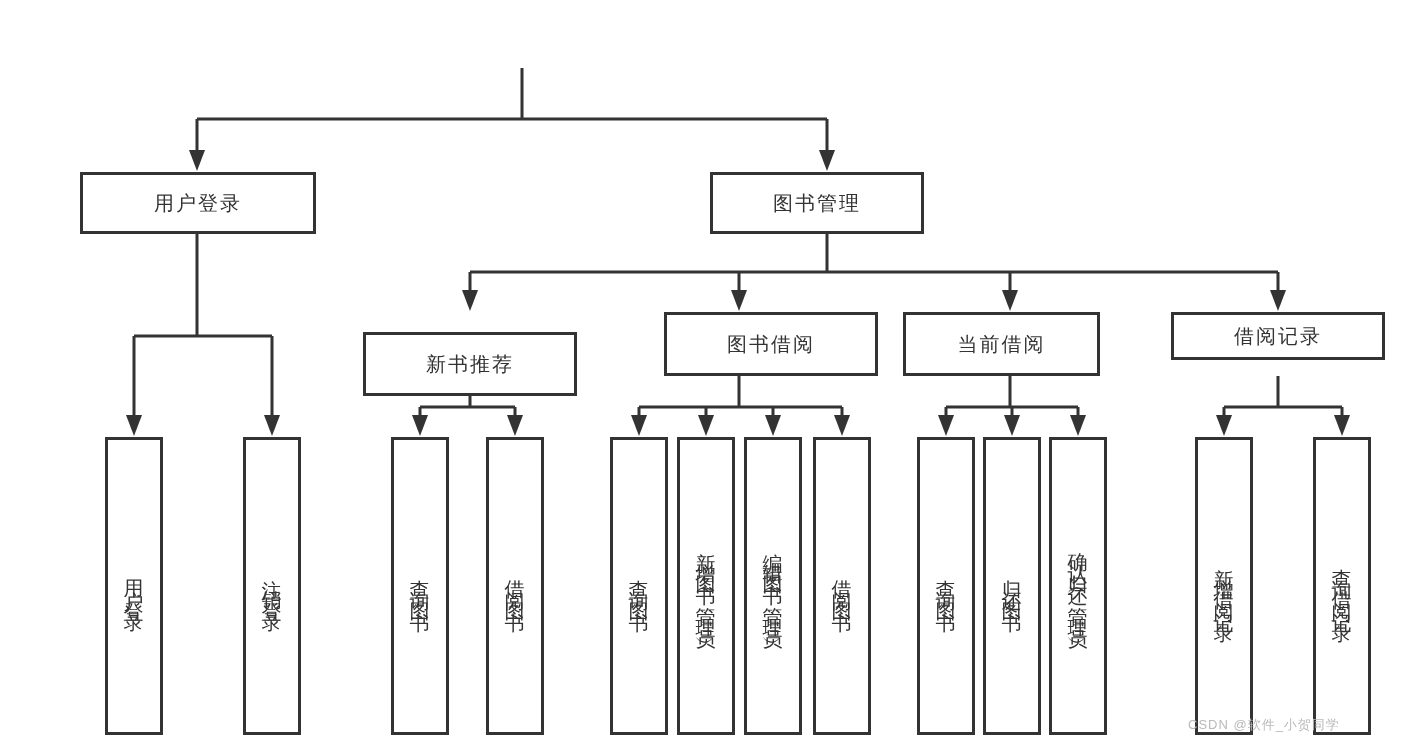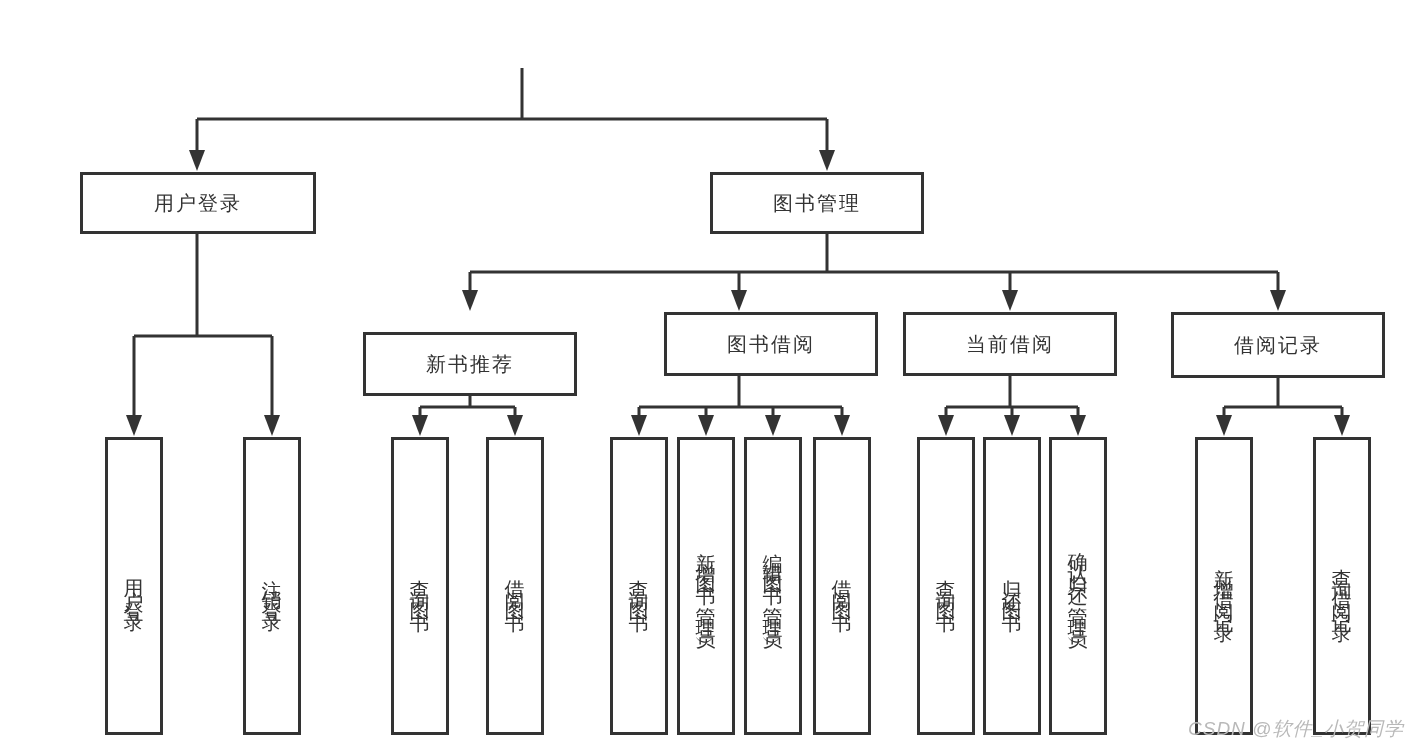--- a/index.html
+++ b/index.html
@@ -51,24 +51,23 @@
   .node.title { font-size: 21px; }
   .node.leaf {
     writing-mode: vertical-rl;
     text-orientation: mixed;
     letter-spacing: 11px;
     font-size: 20px;
   }
   .watermark {
     position: absolute;
     color: var(--watermark);
-    font-size: 19px;
+    font-size: 13px;
     letter-spacing: 1px;
     white-space: nowrap;
-    font-style: italic;
   }
 </style>
 </head>
 <body>
 
 <div class="canvas">
 
   <svg class="wires" viewBox="0 0 1405 747" xmlns="http://www.w3.org/2000/svg">
     <g>
       <path class="ln" d="M522,68 L522,119 M197,119 L827,119 M197,119 L197,153 M827,119 L827,153"></path>
@@ -111,22 +110,22 @@
       <polygon class="ar" points="1342,436 1334,415 1350,415"></polygon>
     </g>
   </svg>
 
 
   <div class="node" style="left:80px; top:172px; width:236px; height:62px;">用户登录</div>
   <div class="node" style="left:710px; top:172px; width:214px; height:62px;">图书管理</div>
 
   <div class="node" style="left:363px; top:312px; width:214px; height:64px;margin-top:20px;">新书推荐</div>
   <div class="node" style="left:664px; top:312px; width:214px; height:64px;">图书借阅</div>
-  <div class="node" style="left:903px; top:312px; width:214px; height:64px;">当前借阅</div>
-  <div class="node" style="left:1171px; top:312px; width:214px; height:66px;">借阅记录</div>
+  <div class="node" style="left:903px; top:312px; width:197px; height:64px;">当前借阅</div>
+  <div class="node" style="left:1171px; top:312px; width:214px; height:48px;">借阅记录</div>
 
   <div class="node leaf" style="left:105px; top:437px; width:58px; height:298px;">用户登录</div>
   <div class="node leaf" style="left:243px; top:437px; width:58px; height:298px;">注销登录</div>
 
   <div class="node leaf" style="left:391px; top:437px; width:58px; height:298px;">查询图书</div>
   <div class="node leaf" style="left:486px; top:437px; width:58px; height:298px;">借阅图书</div>
 
   <div class="node leaf" style="left:610px; top:437px; width:58px; height:298px;">查询图书</div>
   <div class="node leaf" style="left:677px; top:437px; width:58px; height:298px;">新增图书（管理员）</div>
   <div class="node leaf" style="left:744px; top:437px; width:58px; height:298px;">编辑图书（管理员）</div>

